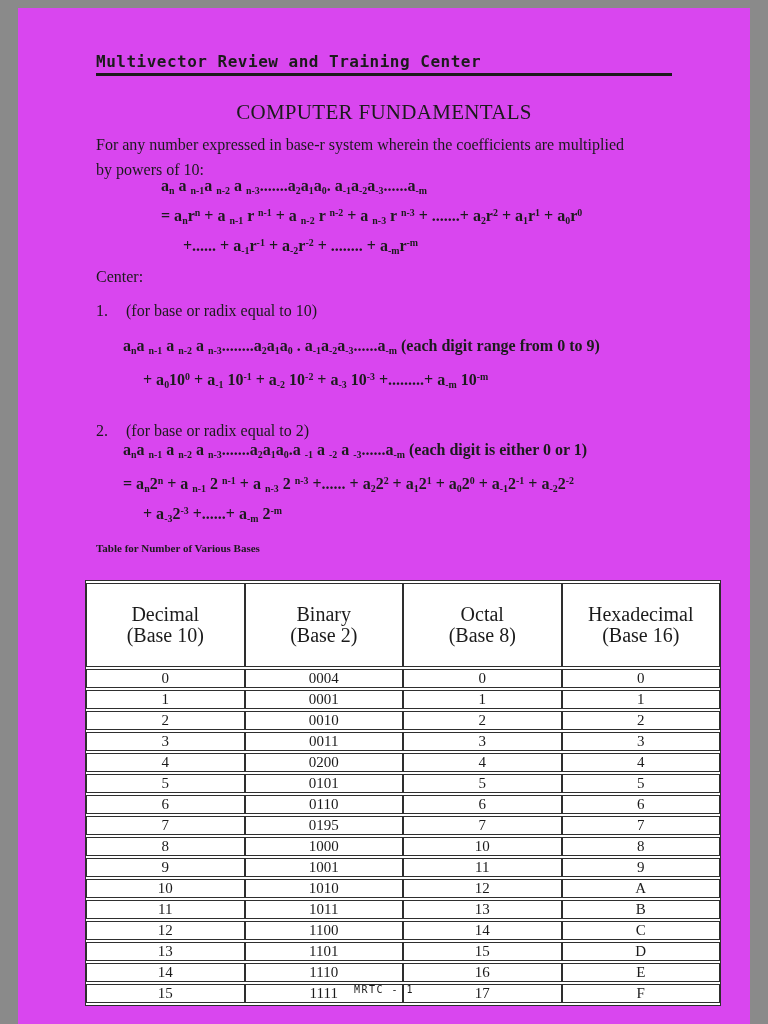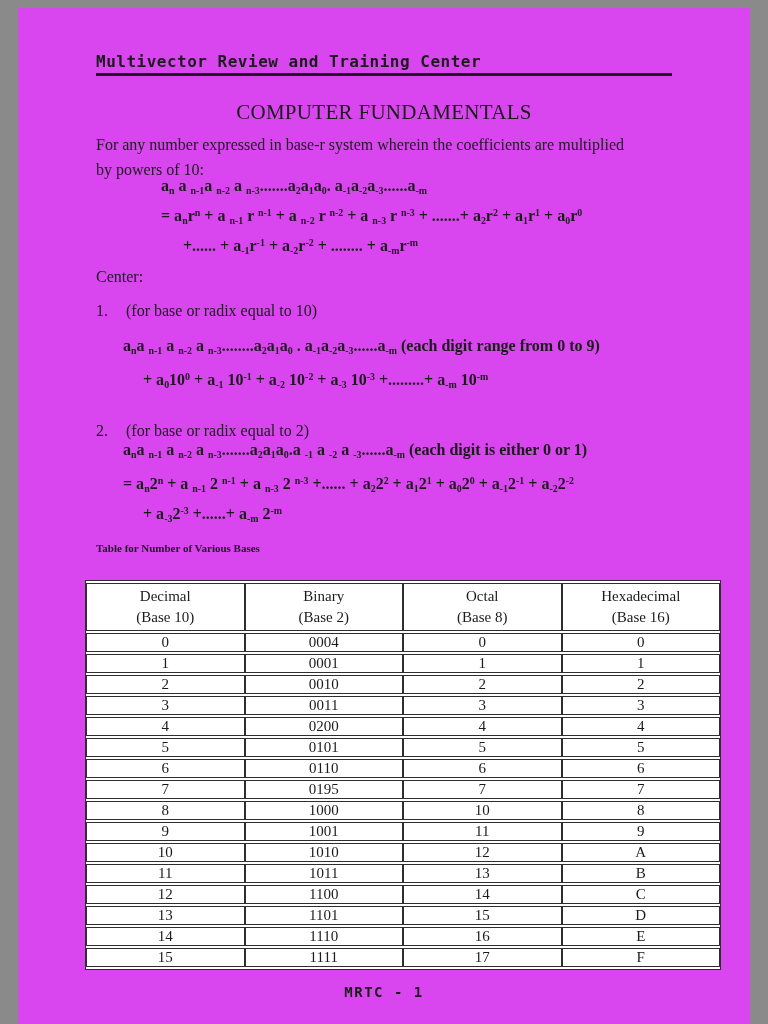--- a/index.html
+++ b/index.html
@@ -39,26 +39,26 @@
   .ex-formula .cont { padding-left:20px; }
   .table-heading { position:absolute; top:534px; left:78px;
     font-weight:bold; font-size:11px; }
   .bases-table {
     position:absolute; top:572px; left:67px; width:636px;
     border-collapse:separate; border-spacing:0 2px;
     border:1px solid #2e2e2e; background:#fff;
     font-size:15px; text-align:center; table-layout:fixed;
   }
   .bases-table th, .bases-table td { border:1px solid #2e2e2e; }
-  .bases-table th { font-weight:normal; font-size:15px; line-height:21px; padding:2px 0; }
+  .bases-table th { font-weight:normal; font-size:20px; line-height:21px; padding:20px 0; }
   .bases-table td { line-height:15px; padding:1px 0; }
   .footer {
     position:absolute; top:976px; left:0; width:100%; text-align:center;
-    font-family:"DejaVu Sans Mono", monospace; font-weight:bold;
-    font-size:14px; letter-spacing:1.5px;
+    font-family:"DejaVu Sans Mono", monospace; font-weight:normal;
+    font-size:10px; letter-spacing:1.5px;
   }
 </style>
 </head>
 <body>
 
 <div class="page">
 
   <div class="running-header">Multivector Review and Training Center</div>
 
   <div class="doc-title">COMPUTER FUNDAMENTALS</div>

